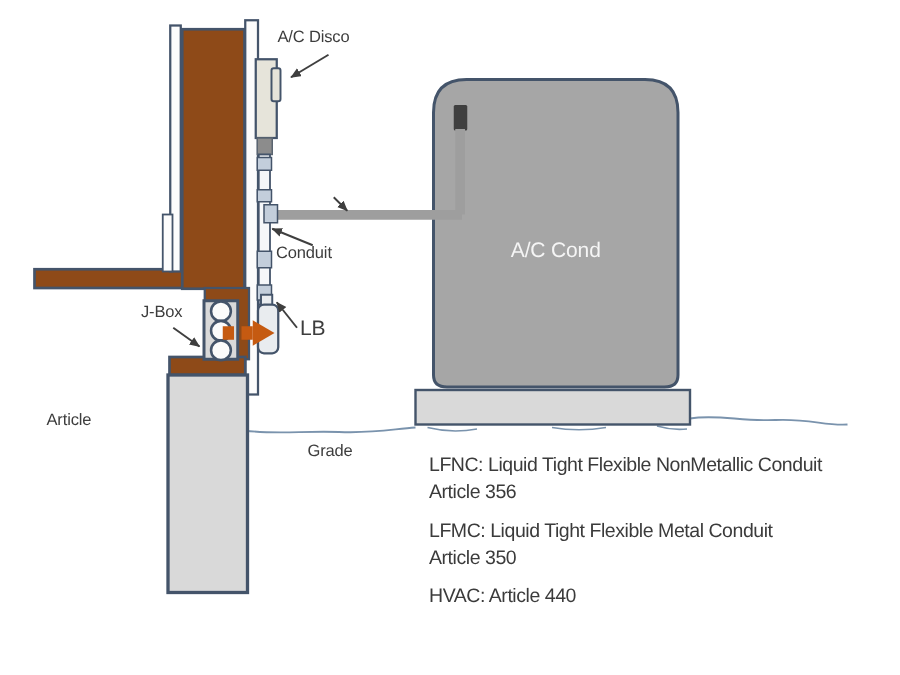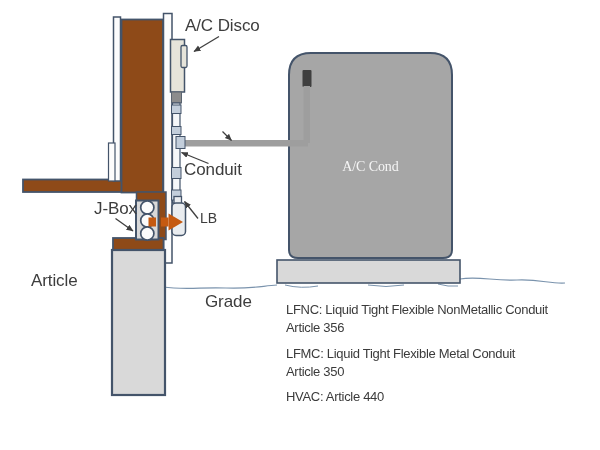--- a/index.html
+++ b/index.html
@@ -2,21 +2,21 @@
 <html><head>
 <meta charset="utf-8">
 <style>
   html,body{margin:0;padding:0;background:#ffffff;}
   #canvas{
     position:relative;width:600px;height:450px;background:#ffffff;overflow:hidden;
     font-family:"Liberation Sans", sans-serif;
   }
   #shapes{position:absolute;left:0;top:0;}
   .lbl{
-    position:absolute;font-size:17px;color:#3d3d3d;line-height:19px;
+    position:absolute;font-size:11px;color:#3d3d3d;line-height:19px;
     white-space:pre;letter-spacing:-0.1px;
   }
   .lbl-white{color:#f5f5f5;}
   .lbl-center{text-align:center;}
   .legend{
     position:absolute;left:286px;font-size:13px;color:#3b3b3b;
     line-height:17.5px;white-space:pre;letter-spacing:-0.3px;
   }
 </style>
 </head>
@@ -79,21 +79,21 @@
     <path d="M115.5,218.5 L133,231" fill="none" stroke="#3F3F3F" stroke-width="1.3" marker-end="url(#ah)"></path>
     <path d="M198,218.5 L184.5,201.5" fill="none" stroke="#3F3F3F" stroke-width="1.3" marker-end="url(#ah)"></path>
   </svg>
 
   <div class="lbl" style="left:185px;top:16px;">A/C Disco</div>
   <div class="lbl" style="left:184px;top:160px;">Conduit</div>
   <div class="lbl" style="left:94px;top:199px;">J-Box</div>
   <div class="lbl" style="left:200px;top:209px;font-size:14px;">LB</div>
   <div class="lbl" style="left:31px;top:271px;">Article</div>
   <div class="lbl" style="left:205px;top:292px;">Grade</div>
-  <div class="lbl lbl-white lbl-center" style="left:289px;top:157px;width:163px;font-size:14px;font-family:Liberation Serif, serif;">A/C Cond</div>
+  <div class="lbl lbl-white lbl-center" style="left:289px;top:157px;width:163px;font-size:14px;">A/C Cond</div>
 
   <div class="legend" style="top:301px;">LFNC: Liquid Tight Flexible NonMetallic Conduit
 Article 356</div>
   <div class="legend" style="top:345px;">LFMC: Liquid Tight Flexible Metal Conduit
 Article 350</div>
   <div class="legend" style="top:388px;">HVAC: Article 440</div>
 
 </div>
 
 </body></html>

